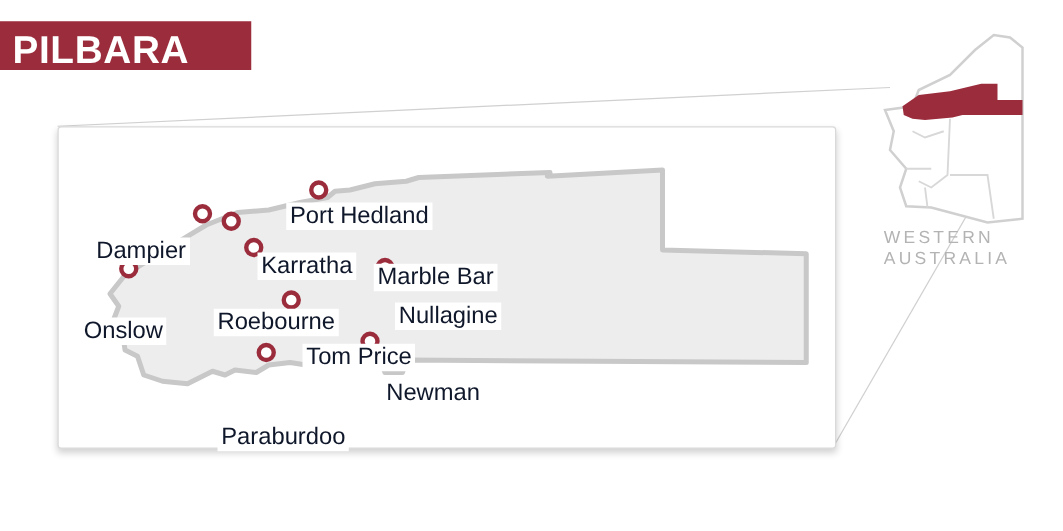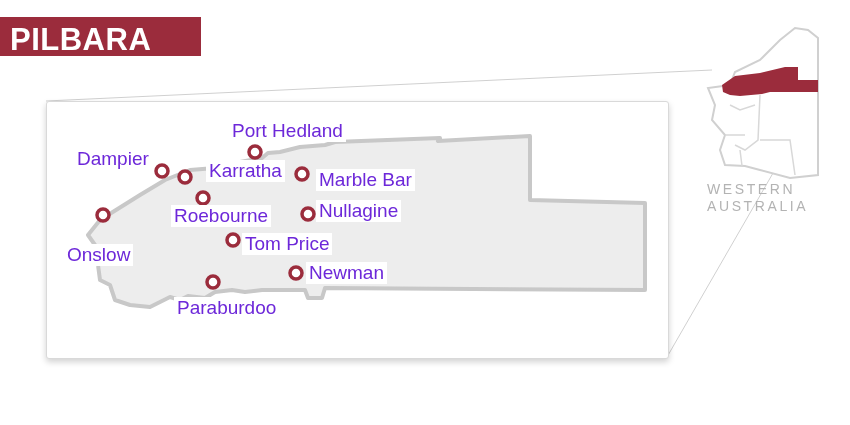--- a/index.html
+++ b/index.html
@@ -1,21 +1,21 @@
 <!DOCTYPE html>
 <html><head>
 <meta charset="utf-8">
 <style>
   html,body{margin:0;padding:0;background:#ffffff;}
   body{width:850px;height:425px;position:relative;overflow:hidden;font-family:"DejaVu Sans","Liberation Sans",sans-serif;}
   .title-badge{position:absolute;left:0;top:17px;width:201px;height:39px;background:#9b2c3c;}
   .title-text{position:absolute;left:10px;top:5px;color:#ffffff;font-family:"Liberation Sans",sans-serif;font-weight:bold;font-size:31px;letter-spacing:0.5px;line-height:36px;}
   .card{position:absolute;left:46px;top:101px;width:621px;height:256px;background:#ffffff;border:1px solid #d9d9d9;border-radius:3px;box-shadow:0 3px 6px rgba(0,0,0,0.18);}
   svg.layer{position:absolute;left:0;top:0;}
-  .label{position:absolute;background:#ffffff;color:#6d28d9;font-family:"Liberation Sans",sans-serif;font-size:19px;line-height:22px;padding:0 3px;white-space:nowrap;}
+  .label{position:absolute;background:#ffffff;color:#0f172a;font-family:"Liberation Sans",sans-serif;font-size:19px;line-height:22px;padding:0 3px;white-space:nowrap;margin-top:42px;}
   .wa-label{position:absolute;left:707px;color:#b3b3b3;font-family:"Liberation Sans",sans-serif;font-size:14px;letter-spacing:2.6px;line-height:16px;width:118px;}
 </style>
 </head>
 <body>
 
 <div class="title-badge">
   <span class="title-text">PILBARA</span>
 </div>
 
 <svg class="layer" width="850" height="425">
@@ -48,19 +48,19 @@
     <circle cx="103" cy="215" r="6"></circle>
     <circle cx="233" cy="240" r="6"></circle>
     <circle cx="296" cy="273" r="6"></circle>
     <circle cx="213" cy="282" r="6"></circle>
   </g>
 </svg>
 
 <span class="label" style="left:229px;top:120px;">Port Hedland</span>
 <span class="label" style="left:74px;top:148px;text-align:right;">Dampier</span>
 <span class="label" style="left:206px;top:160px;">Karratha</span>
-<span class="label" style="left:316px;top:169px;text-align:right;">Marble Bar</span>
+<span class="label" style="left:299px;top:169px;text-align:right;">Marble Bar</span>
 <span class="label" style="left:171px;top:205px;">Roebourne</span>
 <span class="label" style="left:316px;top:200px;text-align:center;">Nullagine</span>
-<span class="label" style="left:64px;top:244px;">Onslow</span>
+<span class="label" style="left:64px;top:212px;">Onslow</span>
 <span class="label" style="left:242px;top:233px;">Tom Price</span>
 <span class="label" style="left:306px;top:262px;">Newman</span>
 <span class="label" style="left:174px;top:297px;">Paraburdoo</span>
 
 </body></html>

